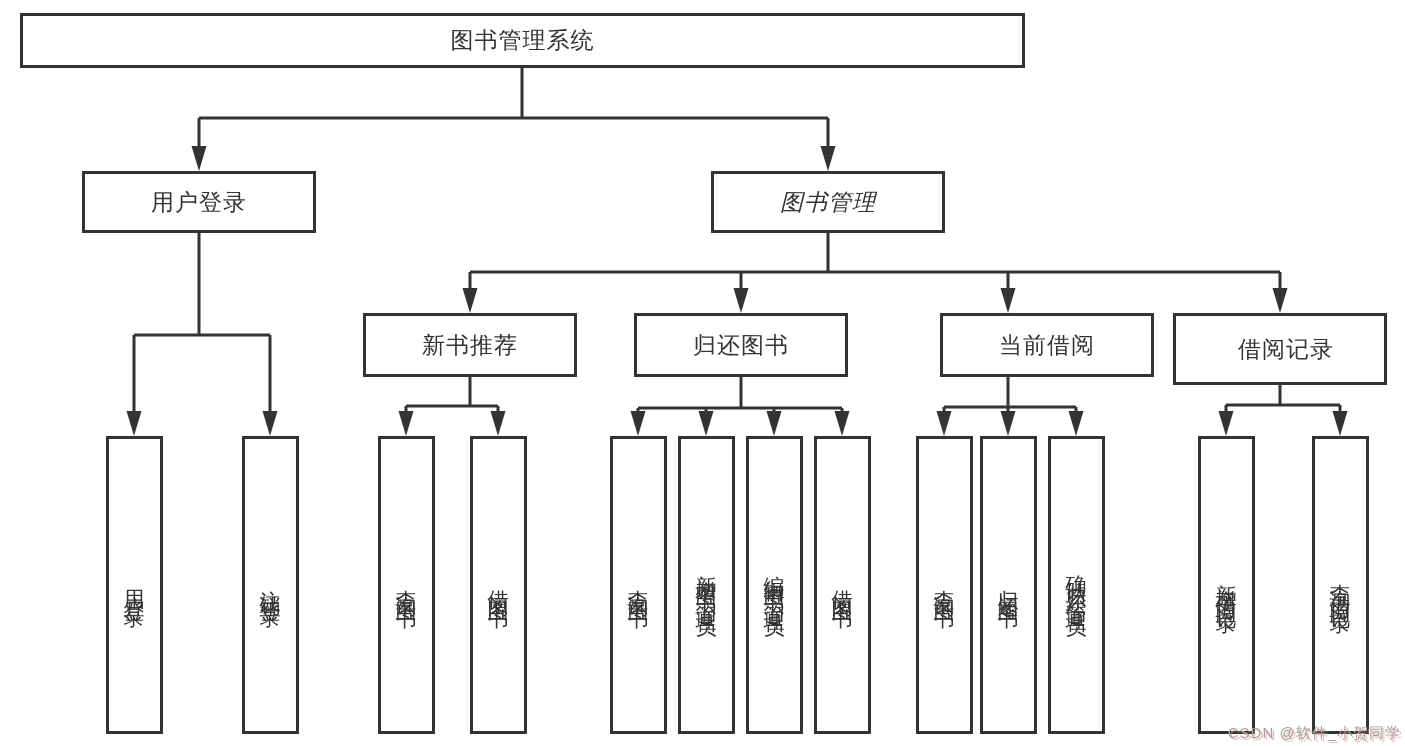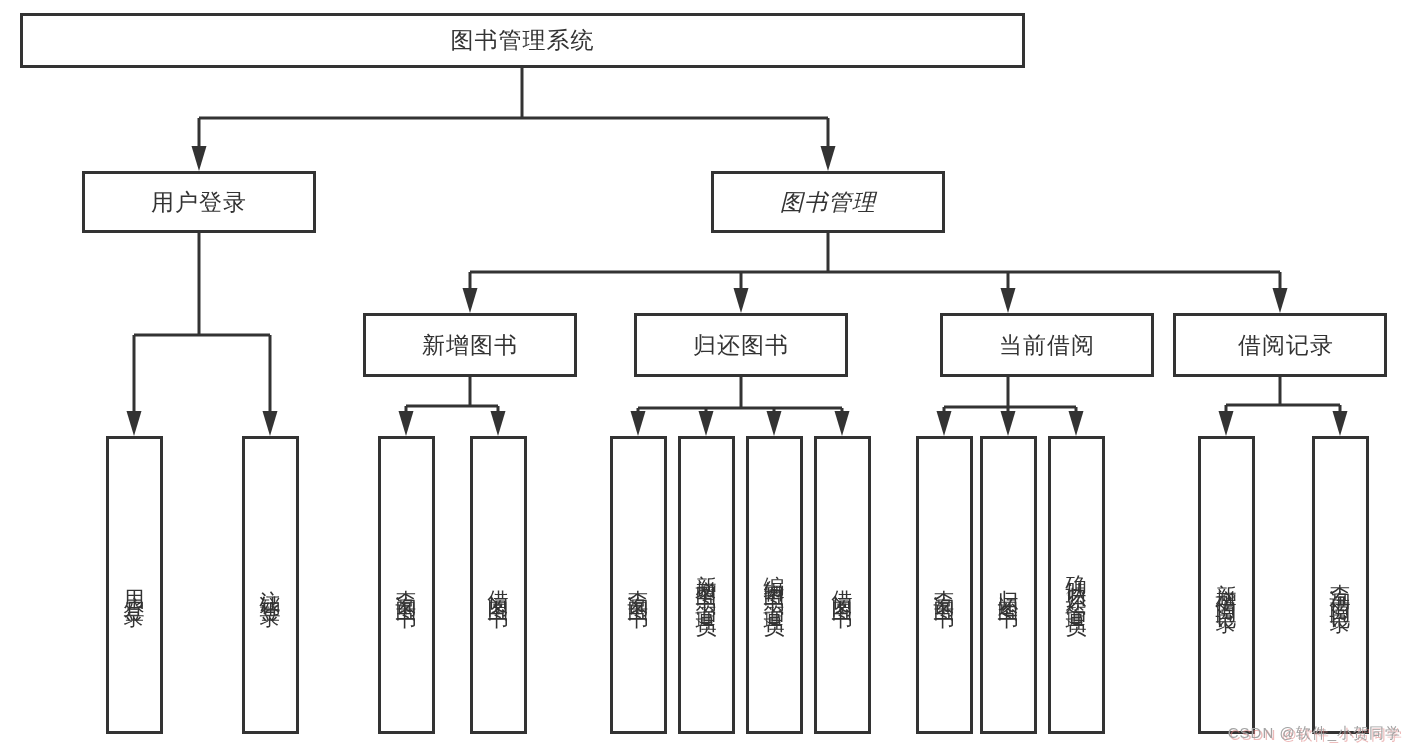--- a/index.html
+++ b/index.html
@@ -17,21 +17,21 @@
   }
   
   .n-root{left:20px;top:13px;width:1005px;height:55px;}
   
   .n-userlogin{left:82px;top:171px;width:234px;height:62px;}
   .n-bookmgmt{left:711px;top:171px;width:234px;height:62px;font-style:italic;}
   
   .n-newrec{left:363px;top:313px;width:214px;height:64px;}
   .n-borrowing{left:634px;top:313px;width:214px;height:64px;}
   .n-current{left:940px;top:313px;width:214px;height:64px;}
-  .n-records{left:1173px;top:313px;width:214px;height:64px;padding-left:12px;}
+  .n-records{left:1173px;top:313px;width:214px;height:72px;padding-left:12px;}
   
   .l1{left:106px;}  .l2{left:242px;}
   .l3{left:378px;}  .l4{left:470px;}
   .l5{left:610px;}  .l6{left:678px;}  .l7{left:746px;}  .l8{left:814px;}
   .l9{left:916px;}  .l10{left:980px;} .l11{left:1048px;}
   .l12{left:1198px;}.l13{left:1312px;}
   .leaf{top:436px;width:57px;height:298px;}
   #connectors{position:absolute;left:0;top:0;z-index:1;}
   .watermark{
     position:absolute;right:4px;bottom:4px;font-size:15px;color:#a3a3a3;
@@ -96,21 +96,21 @@
       <polygon points="1218.5,411 1233.5,411 1226,436" fill="#333333"></polygon>
       <line x1="1340" y1="405" x2="1340" y2="413" stroke="#333333" stroke-width="3"></line>
       <polygon points="1332.5,411 1347.5,411 1340,436" fill="#333333"></polygon>
     </svg>
 
   <div class="box n-root">图书管理系统</div>
 
   <div class="box n-userlogin">用户登录</div>
   <div class="box n-bookmgmt">图书管理</div>
 
-  <div class="box n-newrec">新增图书</div>
+  <div class="box n-newrec">新书推荐</div>
   <div class="box n-borrowing">归还图书</div>
   <div class="box n-current">当前借阅</div>
   <div class="box n-records">借阅记录</div>
 
   <div class="box leaf l1">用户登录</div>
   <div class="box leaf l2">注销登录</div>
 
   <div class="box leaf l3">查询图书</div>
   <div class="box leaf l4">借阅图书</div>
 

